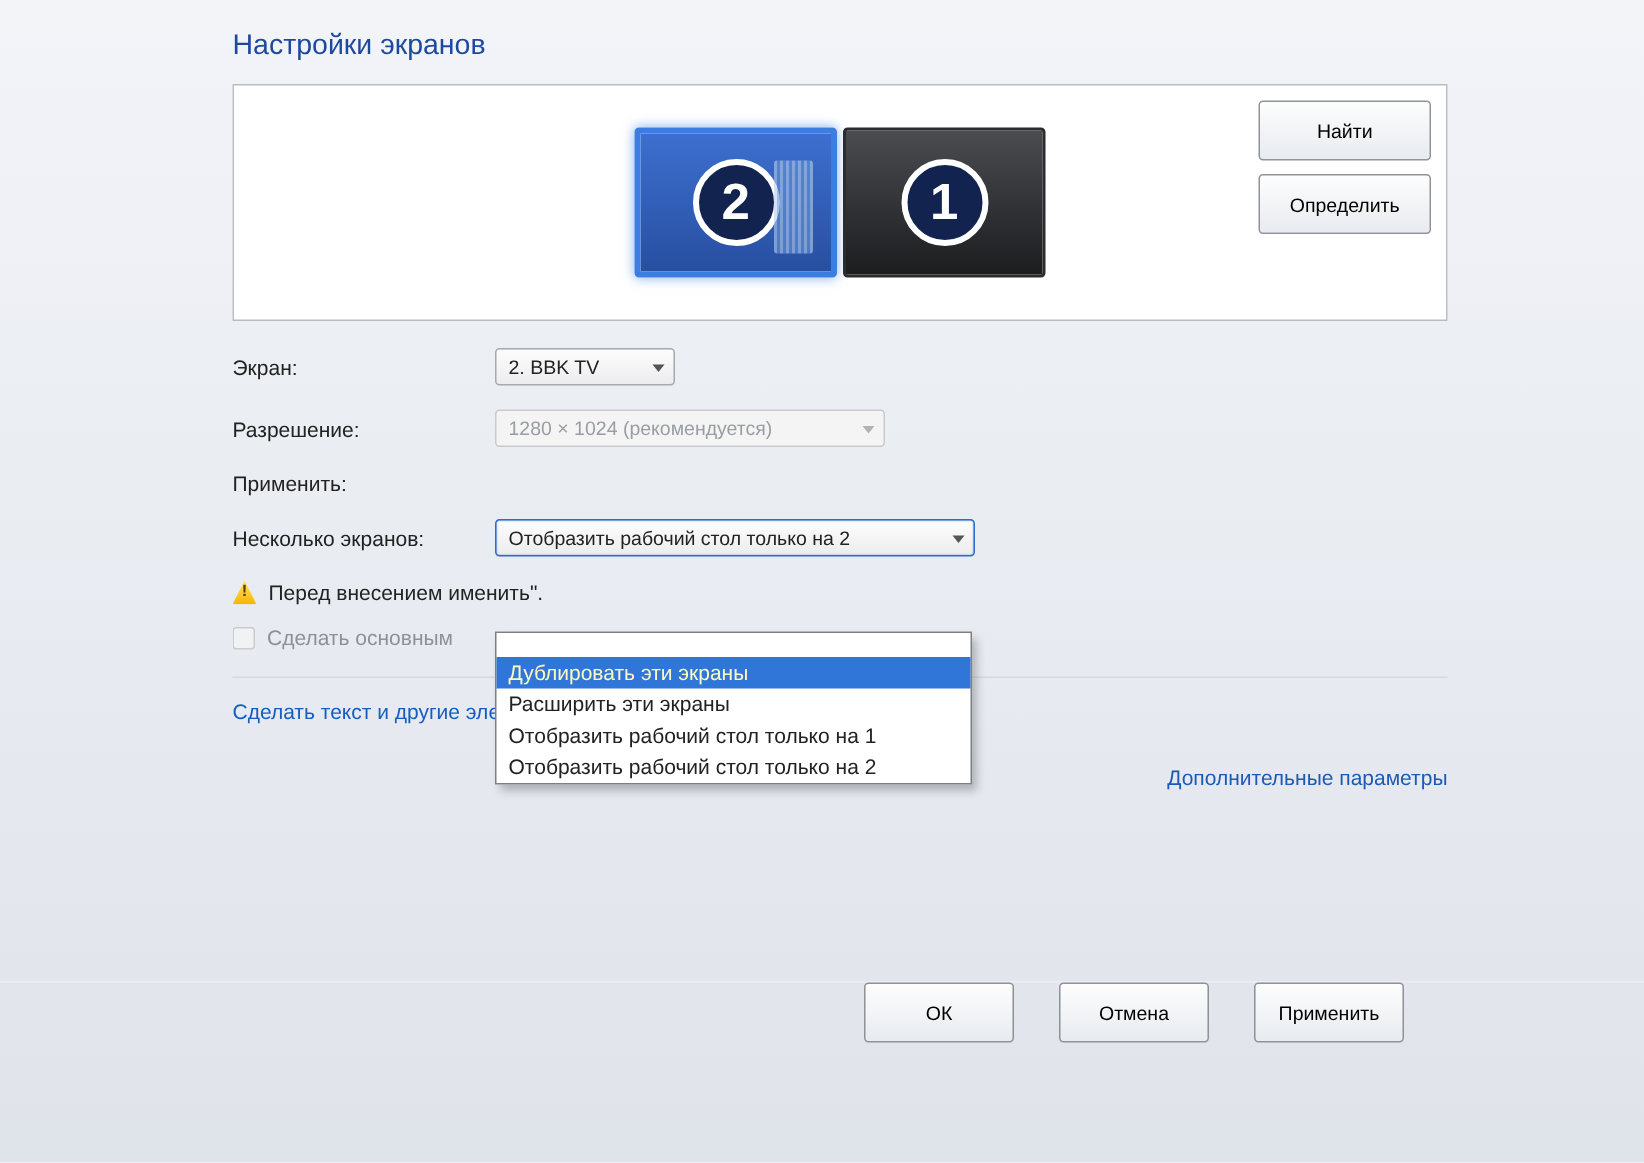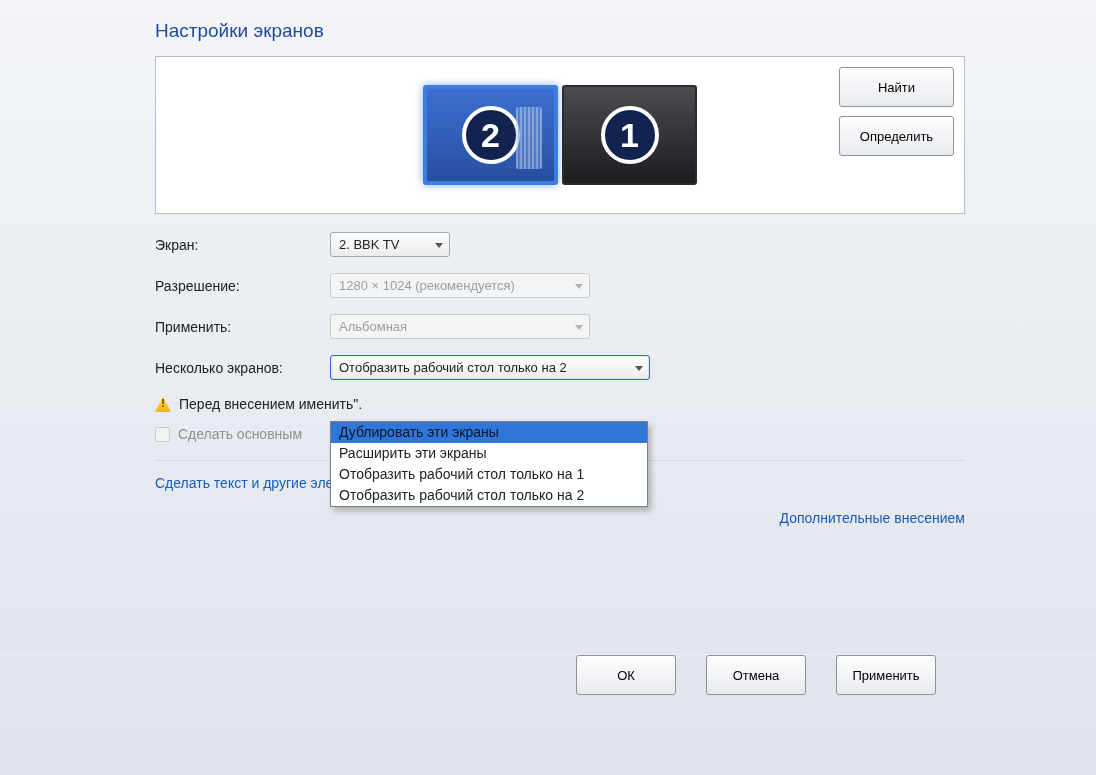--- a/index.html
+++ b/index.html
@@ -158,21 +158,22 @@
     box-shadow: 3px 4px 6px rgba(0,0,0,.25);
     z-index: 50;
     font-size: 14px;
   }
   .dropdown .opt {
     padding: 2px 8px 3px;
     cursor: pointer;
   }
   .dropdown .opt.sel {
     background: #2f76d8;
-    color: #0f172a;
+    color: #fef9c3;
+    margin-top: 16px;
   }
 
   .warn-row {
     display:flex; align-items:center; gap:8px;
     margin: 4px 0 14px 0;
     font-size:14px;
   }
   .warn-icon {
     width:16px;height:16px;display:inline-block;position:relative;
   }
@@ -262,45 +263,41 @@
   <div class="row">
     <label class="lab">Разрешение:</label>
     <div id="combo-res" class="combo disabled">
       <span>1280 × 1024 (рекомендуется)</span>
       <span class="arrow"></span>
     </div>
   </div>
 
   <div class="row">
     <label class="lab">Применить:</label>
-    <div id="combo-orient" class="combo disabled">
-      <span>Альбомная</span>
-      <span class="arrow"></span>
-    </div>
   </div>
 
   <div class="row">
     <label class="lab">Несколько экранов:</label>
     <div id="combo-multi" class="combo">
       <span>Отобразить рабочий стол только на 2</span>
       <span class="arrow"></span>
     </div>
   </div>
 
   <div class="warn-row">
     <span class="warn-icon"></span>
     <span>Перед внесением                                                                              именить".</span>
   </div>
 
   <div class="chk-row">
     <input type="checkbox" disabled="" style="">
     <span>Сделать основным</span>
   </div>
 
-  <span class="adv-link">Дополнительные внесением</span>
+  <span class="adv-link">Дополнительные параметры</span>
 
   <hr class="sep">
 
   <a class="link">Сделать текст и другие элементы больше или меньше</a>
 </div>
 
 <div class="dropdown">
   <div class="opt sel">Дублировать эти экраны</div>
   <div class="opt">Расширить эти экраны</div>
   <div class="opt">Отобразить рабочий стол только на 1</div>

